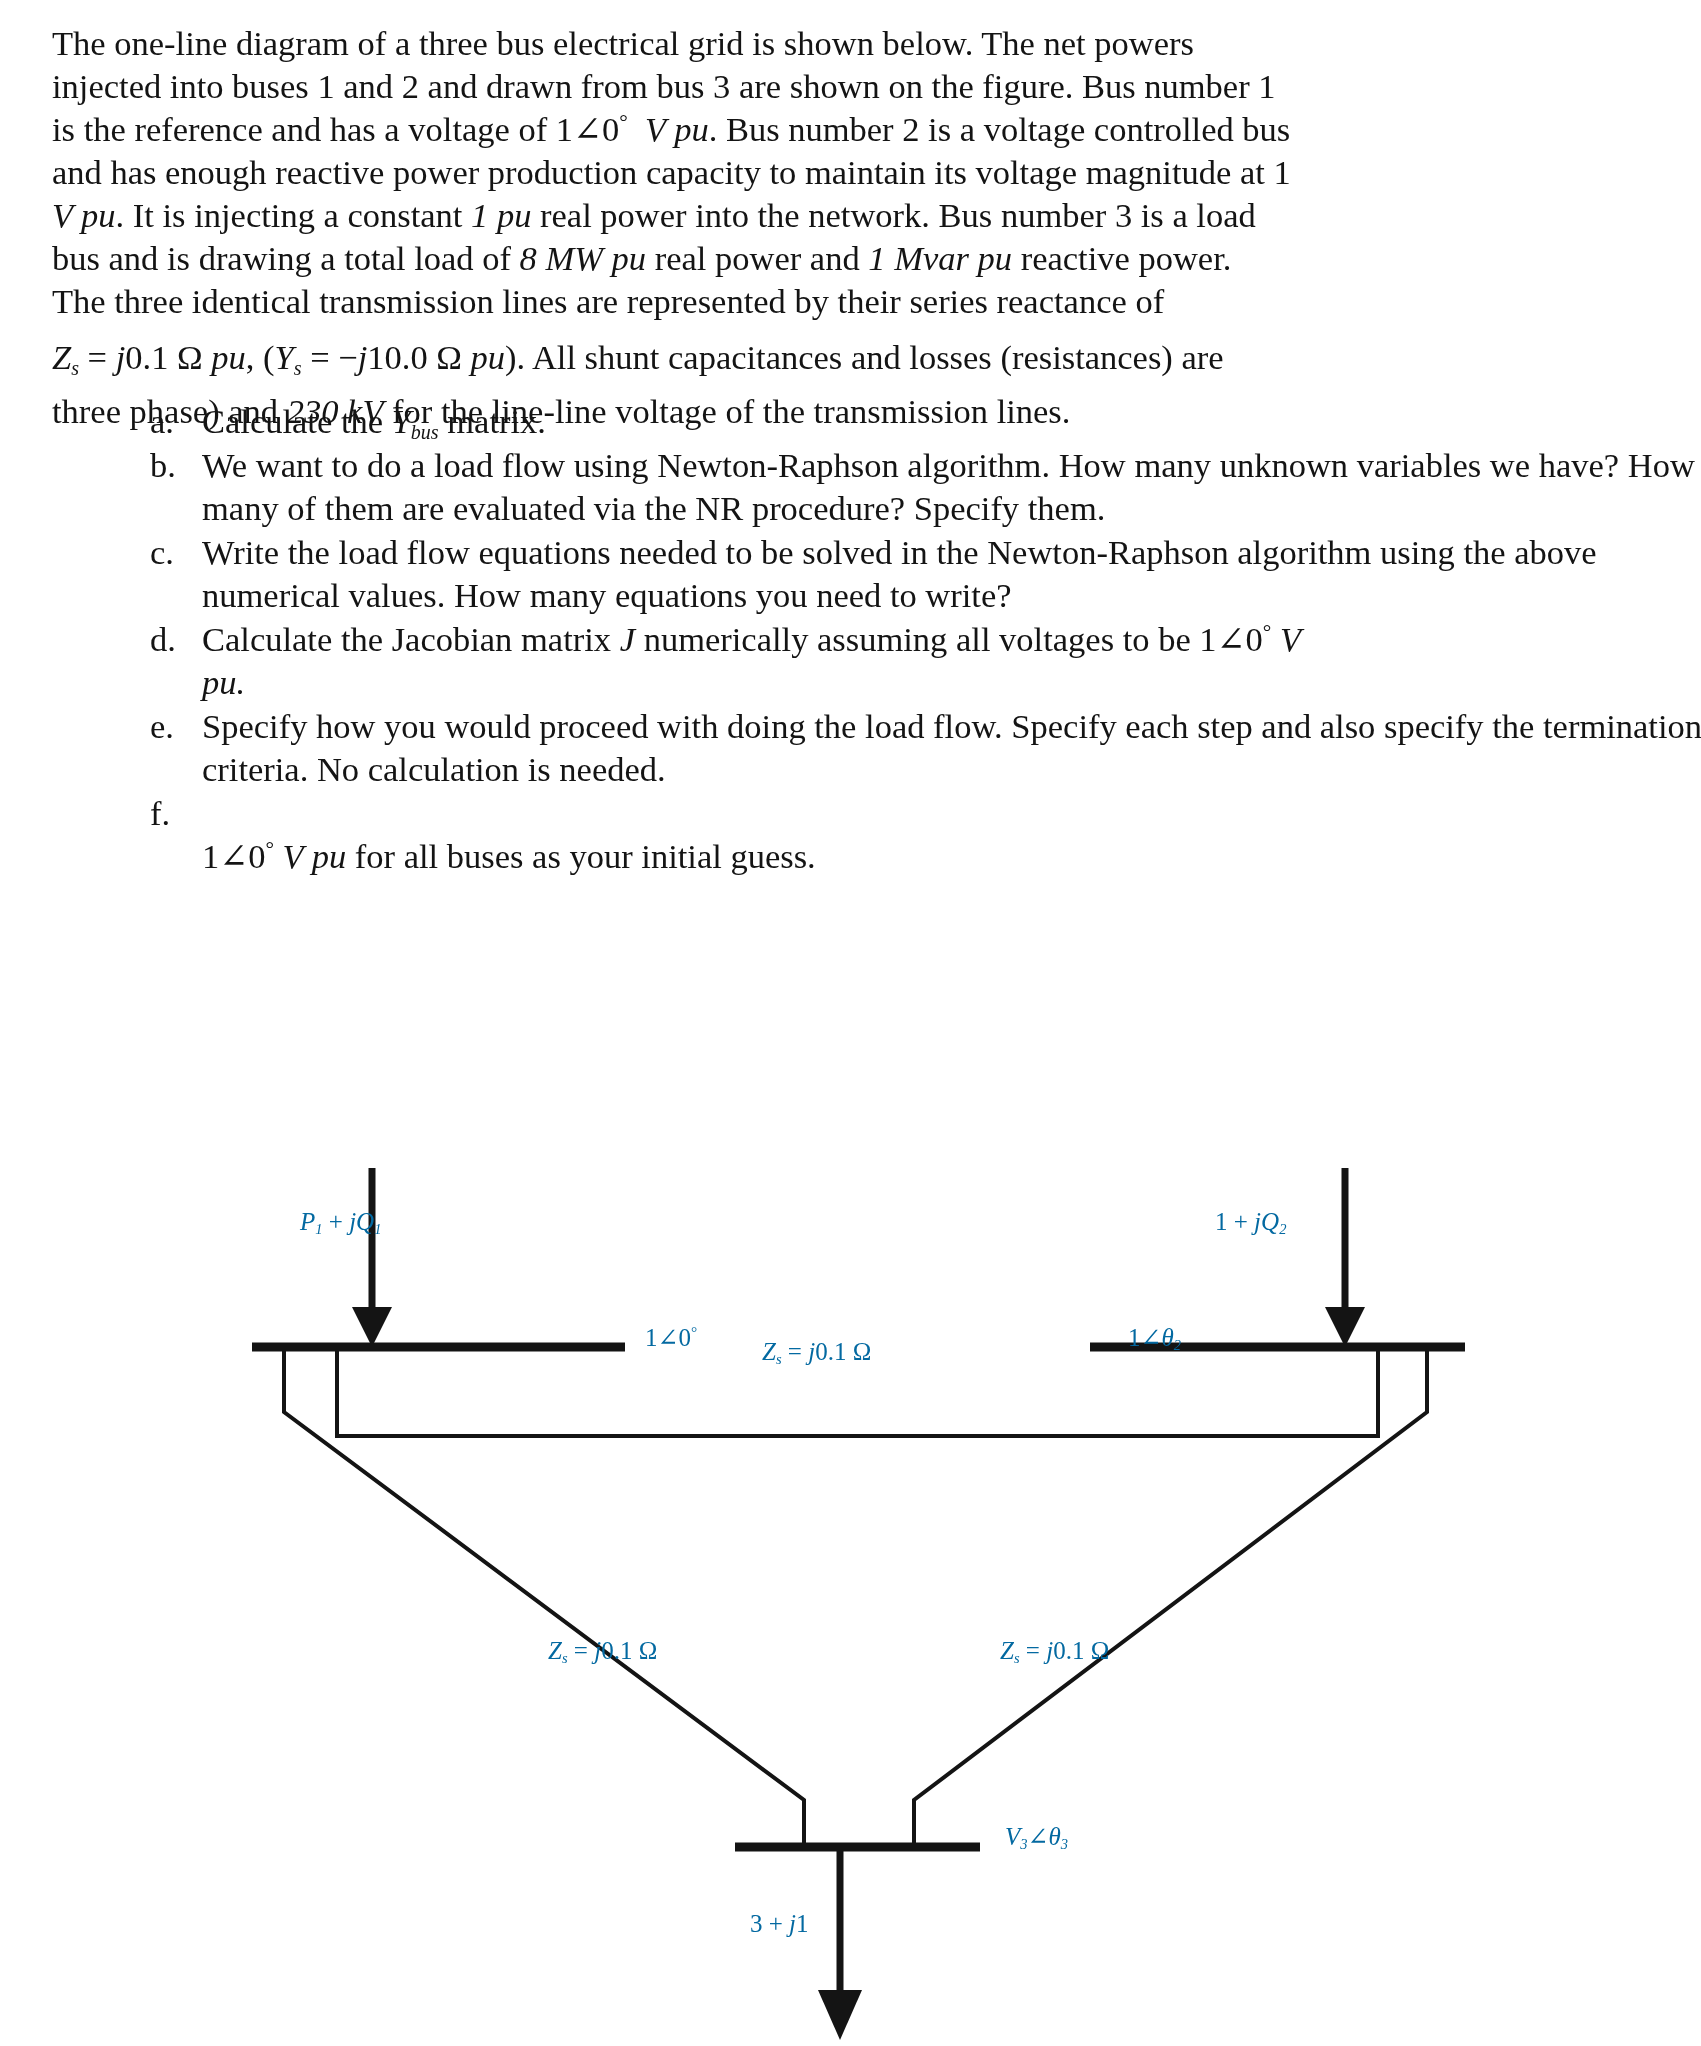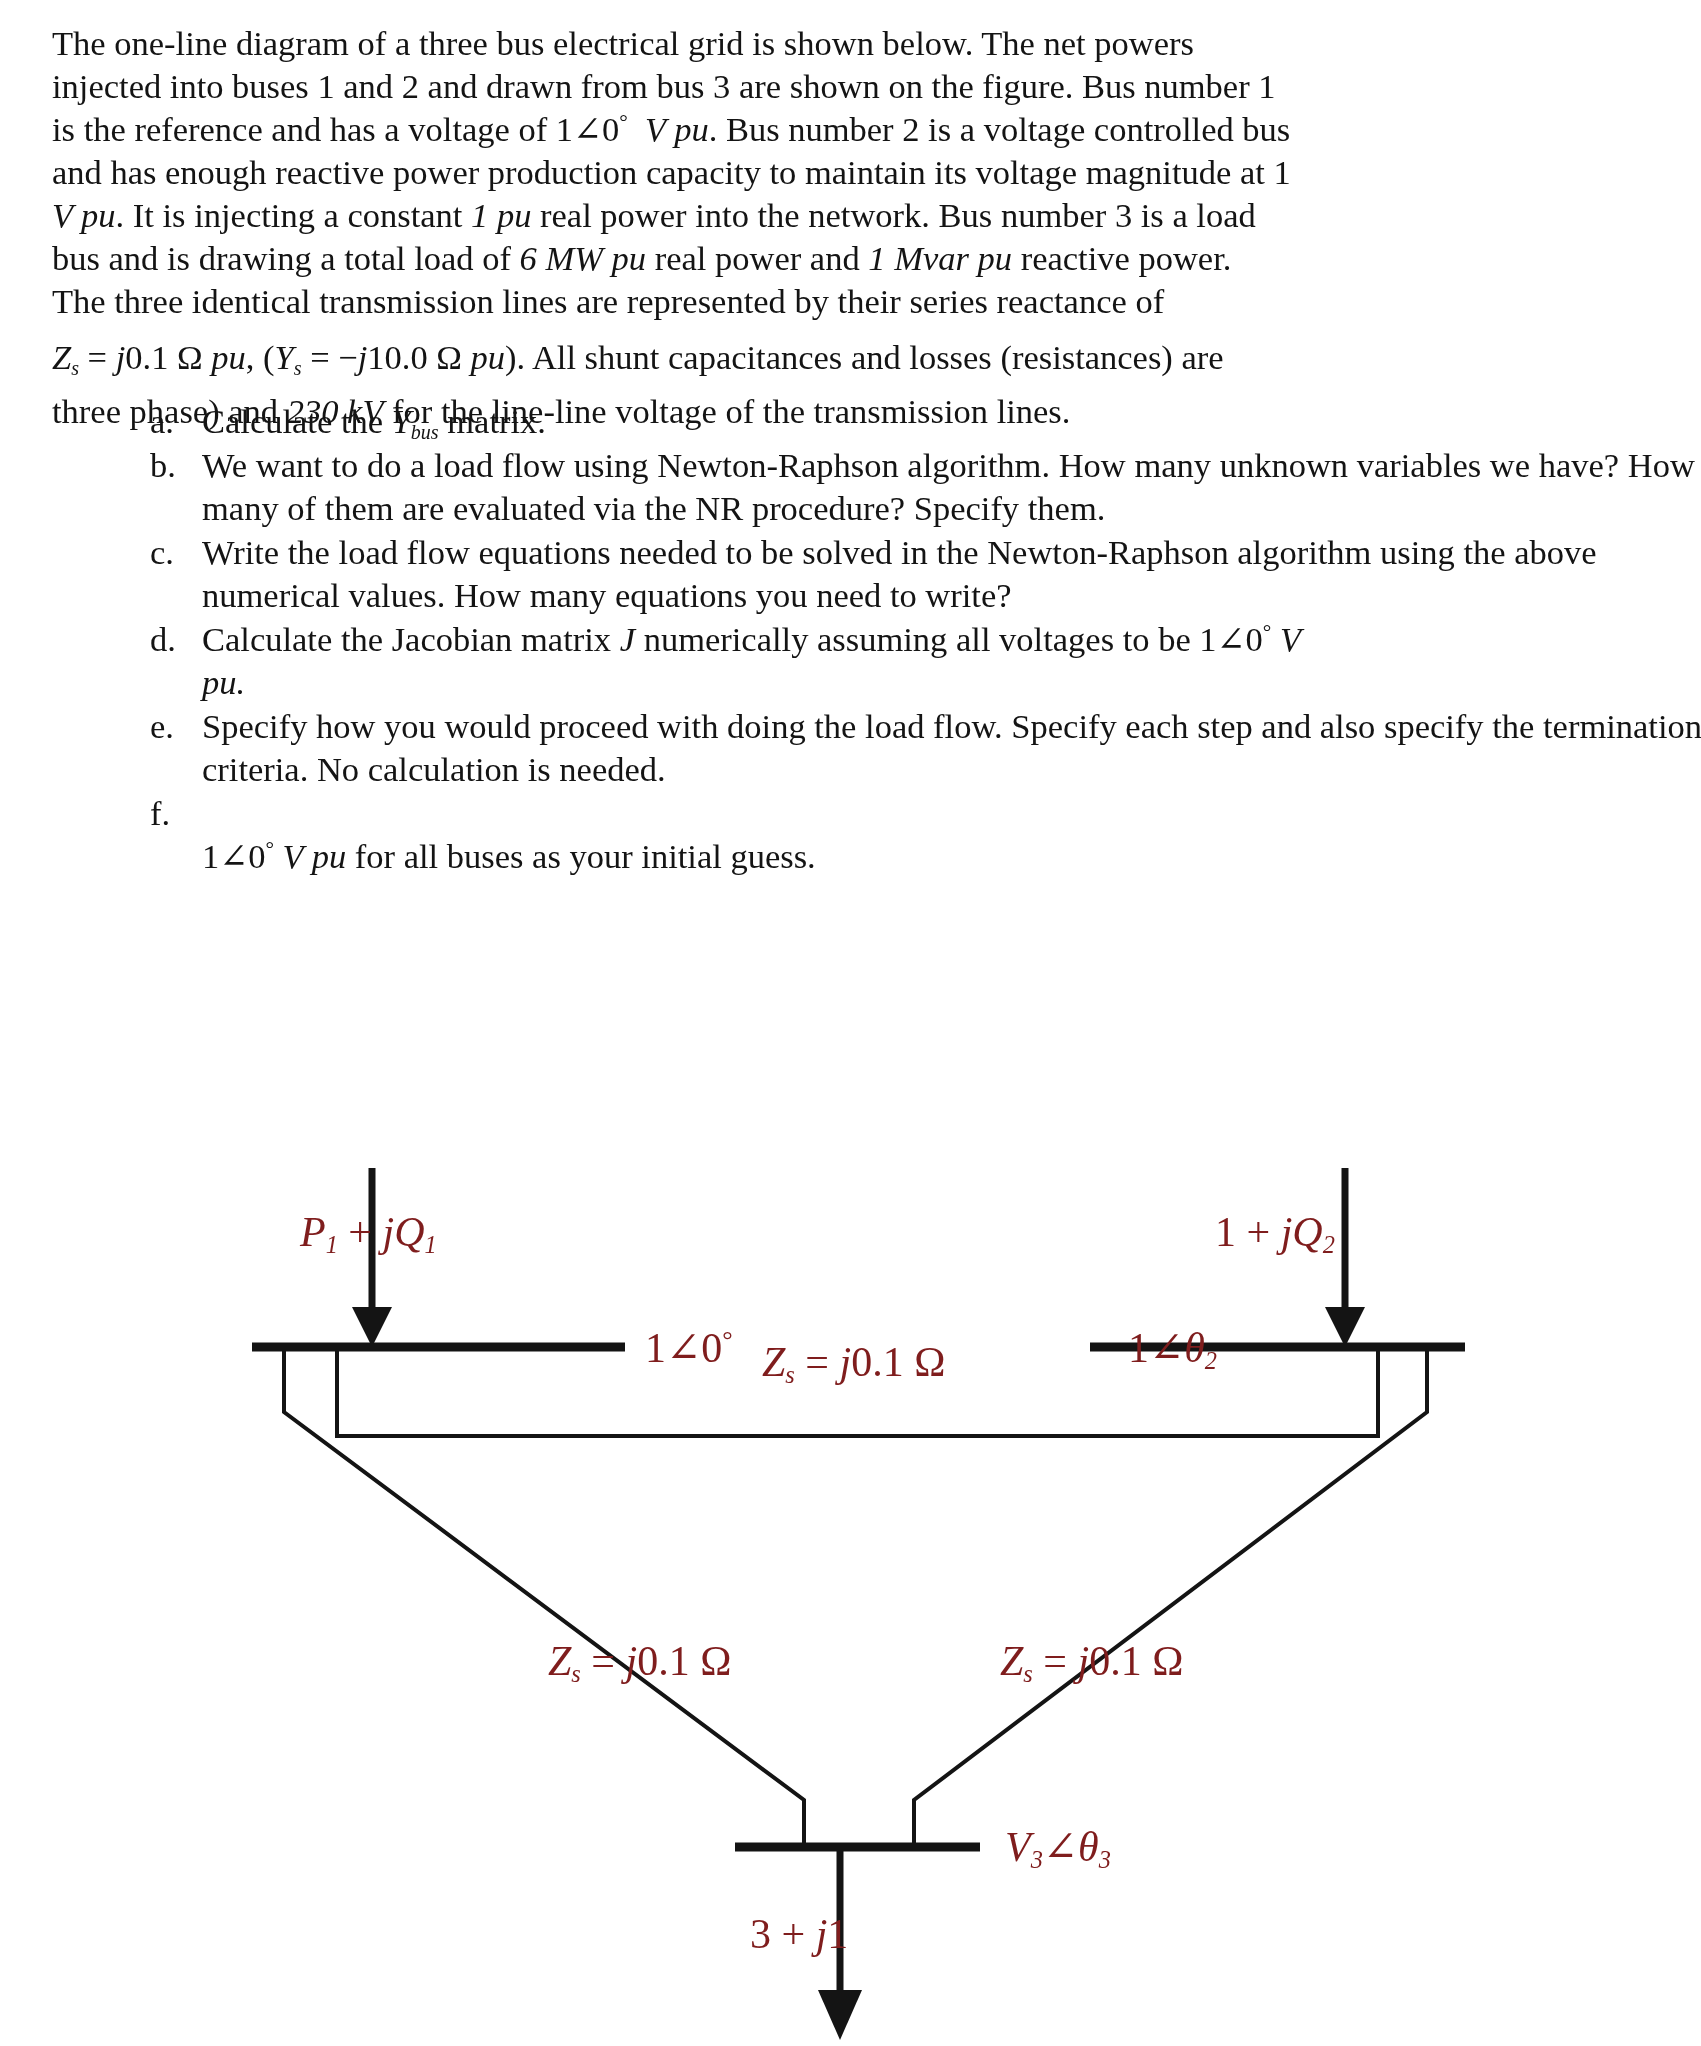--- a/index.html
+++ b/index.html
@@ -91,22 +91,22 @@
     top: 1150px;
     width: 1701px;
     height: 896px;
   }
   #diagram svg {
     display: block;
   }
   .dlabel {
     position: absolute;
     font-family: "Liberation Serif", "DejaVu Serif", serif;
-    font-size: 42px;
-    color: #7f1d1d;
+    font-size: 25px;
+    color: #0369a1;
     white-space: nowrap;
   }
   .dlabel .it { font-style: italic; }
 </style>
 </head>
 <body>
 
 <div id="page">
 
   <div class="statement">
@@ -120,21 +120,21 @@
       <span class="it">V pu</span><span>. Bus number 2 is a voltage controlled bus</span>
     </p>
 
     <p>and has enough reactive power production capacity to maintain its voltage magnitude at 1</p>
 
     <p>
       <span class="it">V pu</span><span>. It is injecting a constant </span><span class="it">1 pu</span><span> real power into the network. Bus number 3 is a load</span>
     </p>
 
     <p>
-      <span>bus and is drawing a total load of </span><span class="it">6 MW pu</span><span> real power and </span><span class="it">1 Mvar pu</span><span> reactive power.</span>
+      <span>bus and is drawing a total load of </span><span class="it">8 MW pu</span><span> real power and </span><span class="it">1 Mvar pu</span><span> reactive power.</span>
     </p>
 
     <p>The three identical transmission lines are represented by their series reactance of</p>
 
     <p class="eqline">
       <span class="it">Z</span><sub>s</sub><span> = </span><span class="it">j</span><span>0.1 Ω </span><span class="it">pu</span><span>, (</span><span class="it">Y</span><sub>s</sub><span> = −</span><span class="it">j</span><span>10.0 Ω </span><span class="it">pu</span><span>). All shunt capacitances and losses (resistances) are</span>
     </p>
 
 
     <p>

